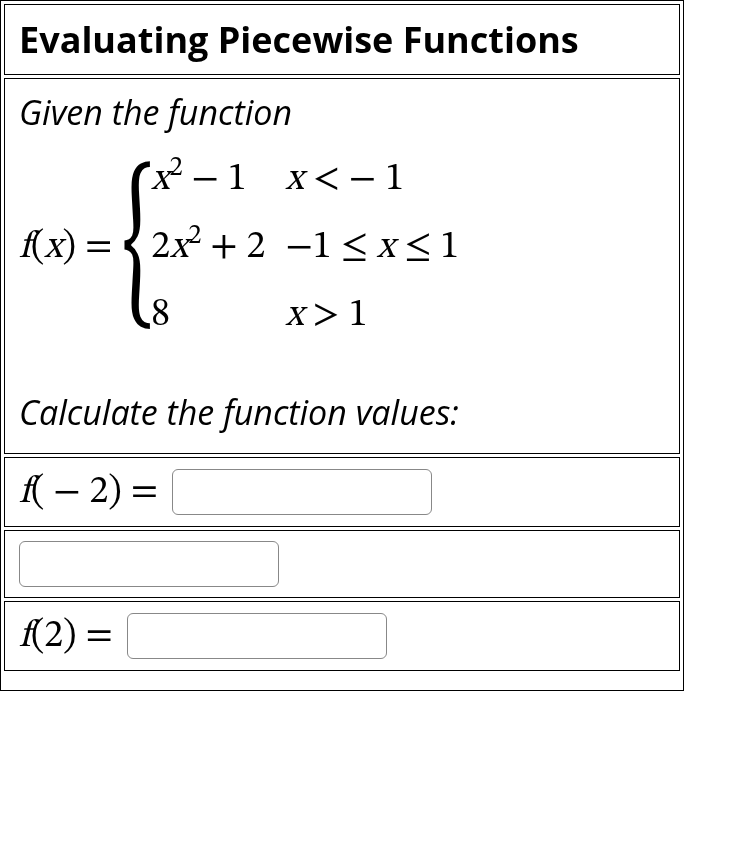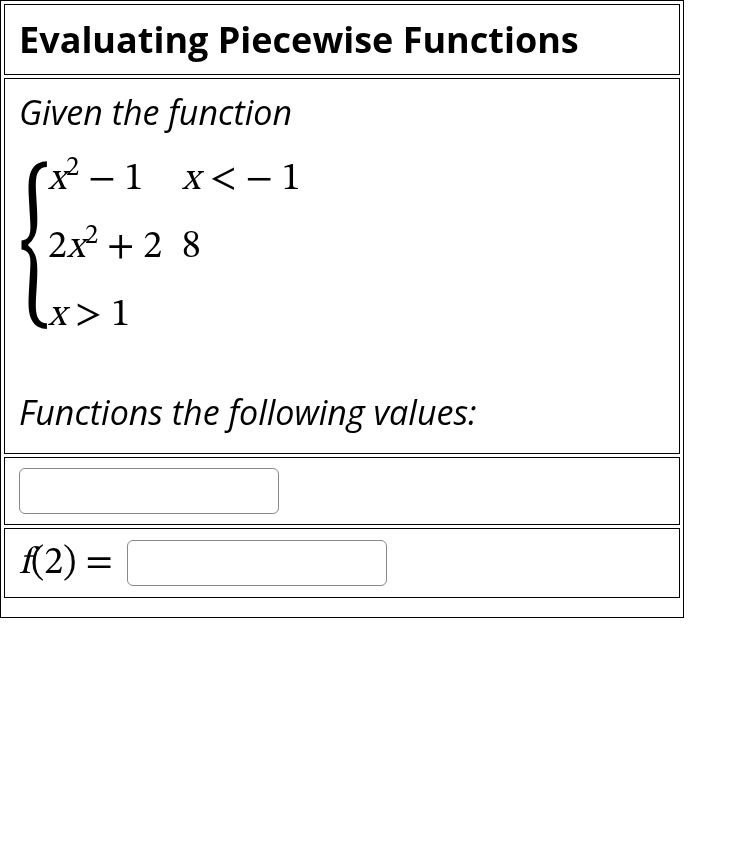--- a/index.html
+++ b/index.html
@@ -82,36 +82,46 @@
 <div class="outer">
 
   <div class="cell">
     <div class="title">Evaluating Piecewise Functions</div>
   </div>
 
   <div class="cell instr-cell">
     <div class="instr">Given the function</div>
 
     <div class="fn-block">
+      <span class="lhs">
+        <span class="fvar">f</span>(<span class="fvar">x</span>) <span>=</span>
+      </span>
       <span class="brace">{</span>
       <span class="cases">
 
         <span><span></span><span class="fvar">x</span><sup>2</sup><span> − 1</span></span>
         <span><span class="fvar">x</span><span> &lt; </span><span> − 1</span></span>
 
         <span><span>2</span><span class="fvar">x</span><sup>2</sup><span> + 2</span></span>
+        <span><span>−1 ≤ </span><span class="fvar">x</span><span> ≤ </span><span>1</span></span>
 
         <span>8</span>
         <span><span class="fvar">x</span><span> &gt; </span><span>1</span></span>
       </span>
     </div>
 
-    <div class="instr bottom">Functions the following values:</div>
+    <div class="instr bottom">Calculate the function values:</div>
   </div>
 
+  <div class="cell">
+    <div class="answer-row">
+      <span><span class="fvar">f</span><span>( − 2)</span><span> = </span></span>
+      <input type="text" value="" style="">
+    </div>
+  </div>
 
   <div class="cell">
     <div class="answer-row">
       <input type="text" value="" style="">
     </div>
   </div>
 
   <div class="cell">
     <div class="answer-row">
       <span><span class="fvar">f</span><span>(2)</span><span> = </span></span>

